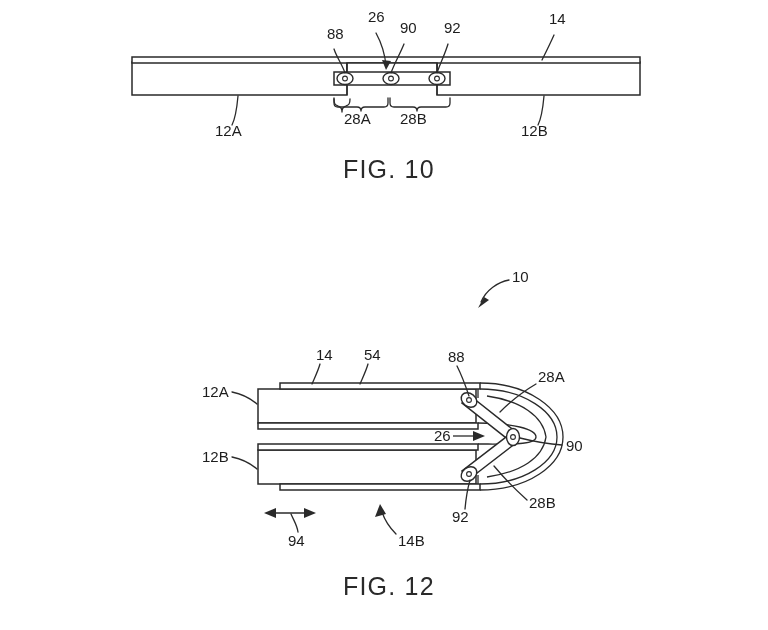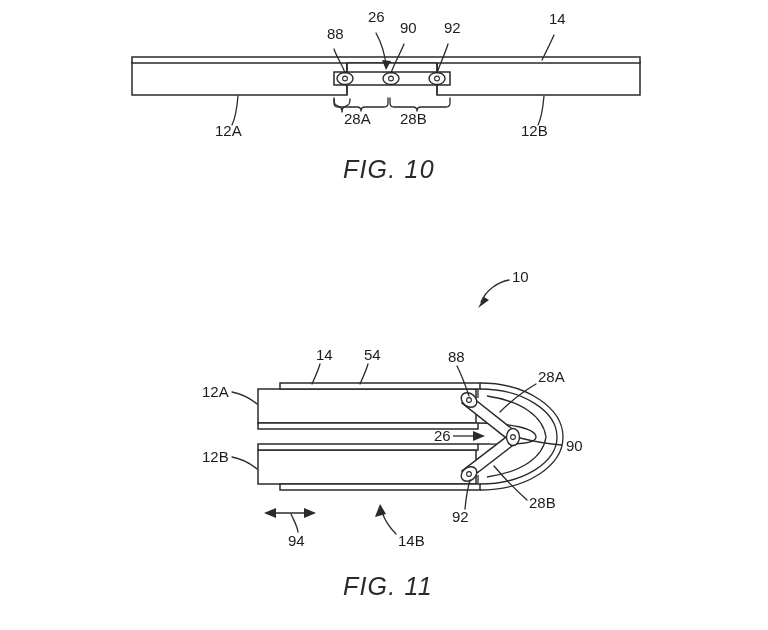--- a/index.html
+++ b/index.html
@@ -22,21 +22,20 @@
     width: 768px;
     height: 630px;
   }
   .fig-caption {
     position: absolute;
     font-family: "Liberation Sans", sans-serif;
     font-size: 25px;
     letter-spacing: 1.2px;
     color: #2a2a2a;
     white-space: nowrap;
-    font-style: italic;
   }
   #fig10-caption { left: 343px; top: 155px; }
   #fig11-caption { left: 343px; top: 572px; }
   svg { display: block; }
   .ref {
     font-family: "Liberation Sans", sans-serif;
     font-size: 15px;
     fill: #1d1d1d;
   }
   .lead {
@@ -227,13 +226,13 @@
     <text class="ref" x="566" y="451">90</text>
     <text class="ref" x="202" y="462">12B</text>
     <text class="ref" x="529" y="508">28B</text>
     <text class="ref" x="452" y="522">92</text>
     <text class="ref" x="288" y="546">94</text>
     <text class="ref" x="398" y="546">14B</text>
   </g>
 </svg>
 
 <div class="fig-caption" id="fig10-caption">FIG. 10</div>
-<div class="fig-caption" id="fig11-caption">FIG. 11</div>
+<div class="fig-caption" id="fig11-caption">FIG. 12</div>
 
 </body></html>

